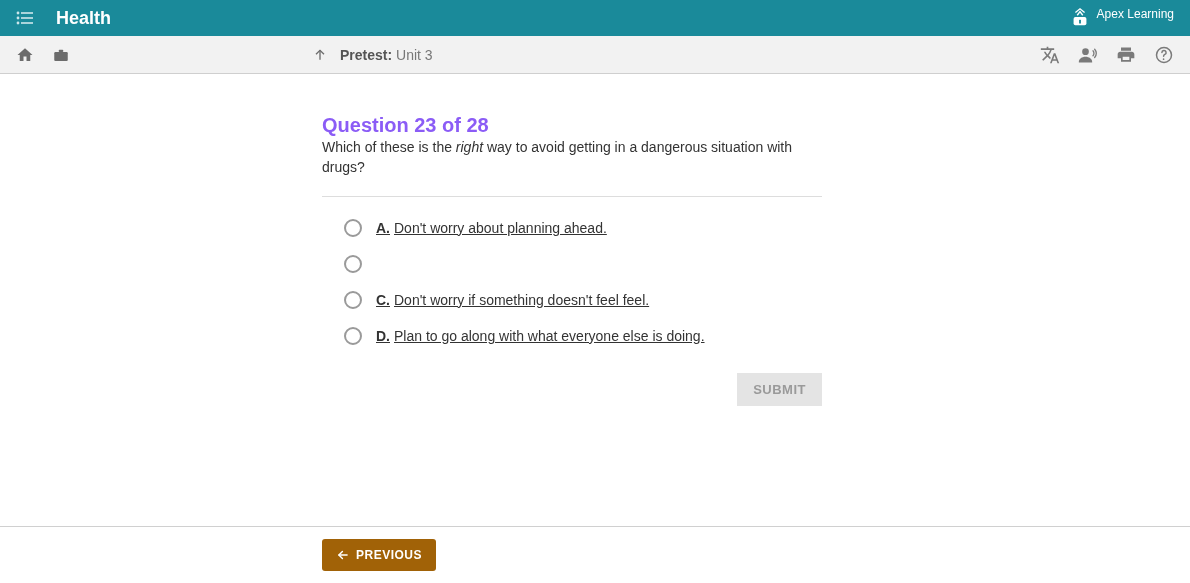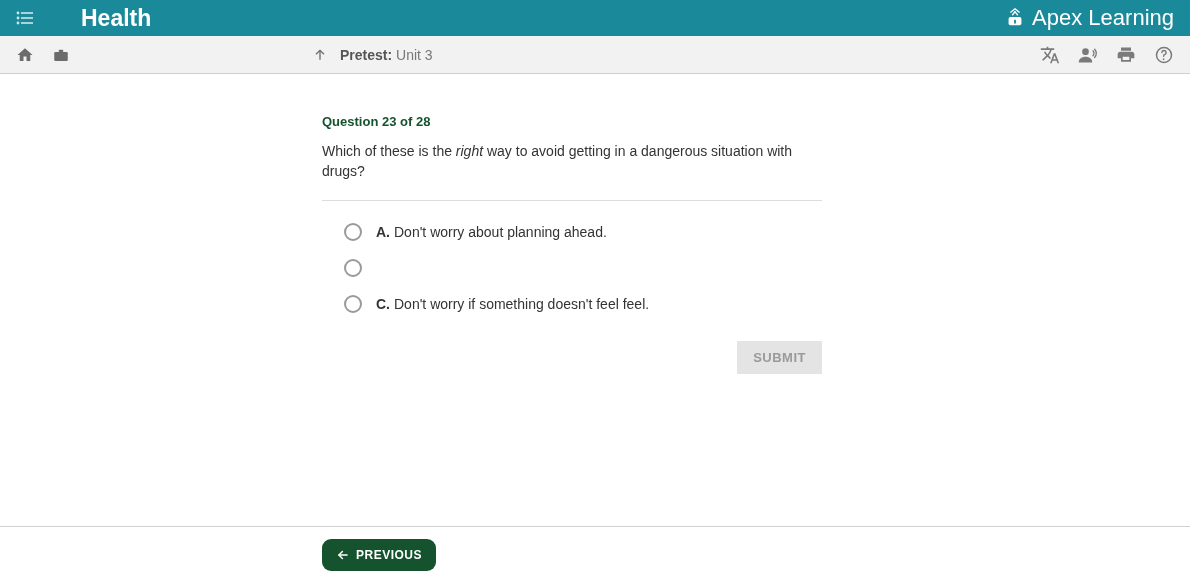--- a/index.html
+++ b/index.html
@@ -17,23 +17,23 @@
   
   .topbar {
     background: #1a8a9a;
     color: #fff;
     height: 36px;
     display: flex;
     align-items: center;
     padding: 0 16px;
   }
   .topbar .menu-icon { color: #b9dfe5; margin-right: 22px; cursor: pointer; }
-  .topbar .course-name { font-size: 23px; font-weight: 600; margin-left: 25px; }
+  .topbar .course-name { font-size: 18px; font-weight: 600; }
   .topbar .spacer { flex: 1; }
-  .brand { display: flex; align-items: center; gap: 6px; font-size: 22px; }
+  .brand { display: flex; align-items: flex-start; gap: 6px; font-size: 12px; }
   .brand-icon { width: 22px; height: 22px; display: inline-block; }
 
   
   .subbar {
     background: #f2f2f2;
     border-bottom: 1px solid #cfcfcf;
     height: 38px;
     display: flex;
     align-items: center;
     padding: 0 16px;
@@ -47,55 +47,55 @@
   .subbar .right-icons > * { cursor: pointer; }
 
   
   .content-wrap { flex: 1; display: flex; }
   .content-col {
     margin-left: 322px;
     width: 540px;
     padding-top: 40px;
     padding-bottom: 80px;
   }
-  .q-title { font-size: 13px; font-weight: 700; color: #14532d; margin-bottom: 12px; }
+  .q-title { font-size: 20px; font-weight: 700; color: #8b5cf6; }
   .q-text { font-size: 14px; color: #333; line-height: 1.45; margin-bottom: 18px; max-width: 500px; }
   .q-text .best { font-style: italic; }
   .divider { height: 1px; background: #ddd; width: 500px; margin-bottom: 22px; }
 
   .option { display: flex; align-items: center; gap: 14px; margin-bottom: 18px; padding-left: 22px; }
   .radio {
     width: 18px; height: 18px; border: 2px solid #9a9a9a; border-radius: 50%;
     flex-shrink: 0; cursor: pointer; background: #fff;
   }
-  .opt-label { font-size: 14px; color: #333; }
+  .opt-label { font-size: 14px; color: #333; text-decoration: underline; }
   .opt-label .letter { font-weight: 700; margin-right: 4px; }
 
   .submit-row { display: flex; justify-content: flex-end; width: 500px; margin-top: 28px; align-items: center; }
   .submit-btn {
     background: #e4e4e4; color: #9a9a9a; font-size: 13px; font-weight: 600;
     padding: 9px 16px; border: none; letter-spacing: 0.5px; cursor: pointer;
   }
 
   
   .footer {
     border-top: 1px solid #d0d0d0;
     padding: 12px 0;
     background: #fff;
   }
   .prev-btn {
     margin-left: 322px;
-    background: #14532d;
+    background: #a16207;
     color: #fff;
     font-size: 12px;
     font-weight: 700;
     letter-spacing: 0.5px;
     padding: 9px 14px;
     border: none;
-    border-radius: 9px;
+    border-radius: 3px;
     cursor: pointer;
     display: inline-flex;
     align-items: center;
     gap: 6px;
   }
 
   
   .ic { display: inline-flex; align-items: center; justify-content: center; }
   svg { display: block; }
 </style>
@@ -197,20 +197,26 @@
     </div>
     <div class="option">
       <span class="radio"></span>
     </div>
     <div class="option">
       <span class="radio"></span>
       <span class="opt-label">
         <span class="letter">C.</span><span>Don't worry if something doesn't feel feel.</span>
       </span>
     </div>
+    <div class="option">
+      <span class="radio"></span>
+      <span class="opt-label">
+        <span class="letter">D.</span><span>Plan to go along with what everyone else is doing.</span>
+      </span>
+    </div>
 
     <div class="submit-row">
       <button class="submit-btn">SUBMIT</button>
     </div>
   </div>
 </div>
 
 <div class="footer">
   <button class="prev-btn">
     <span class="ic">

